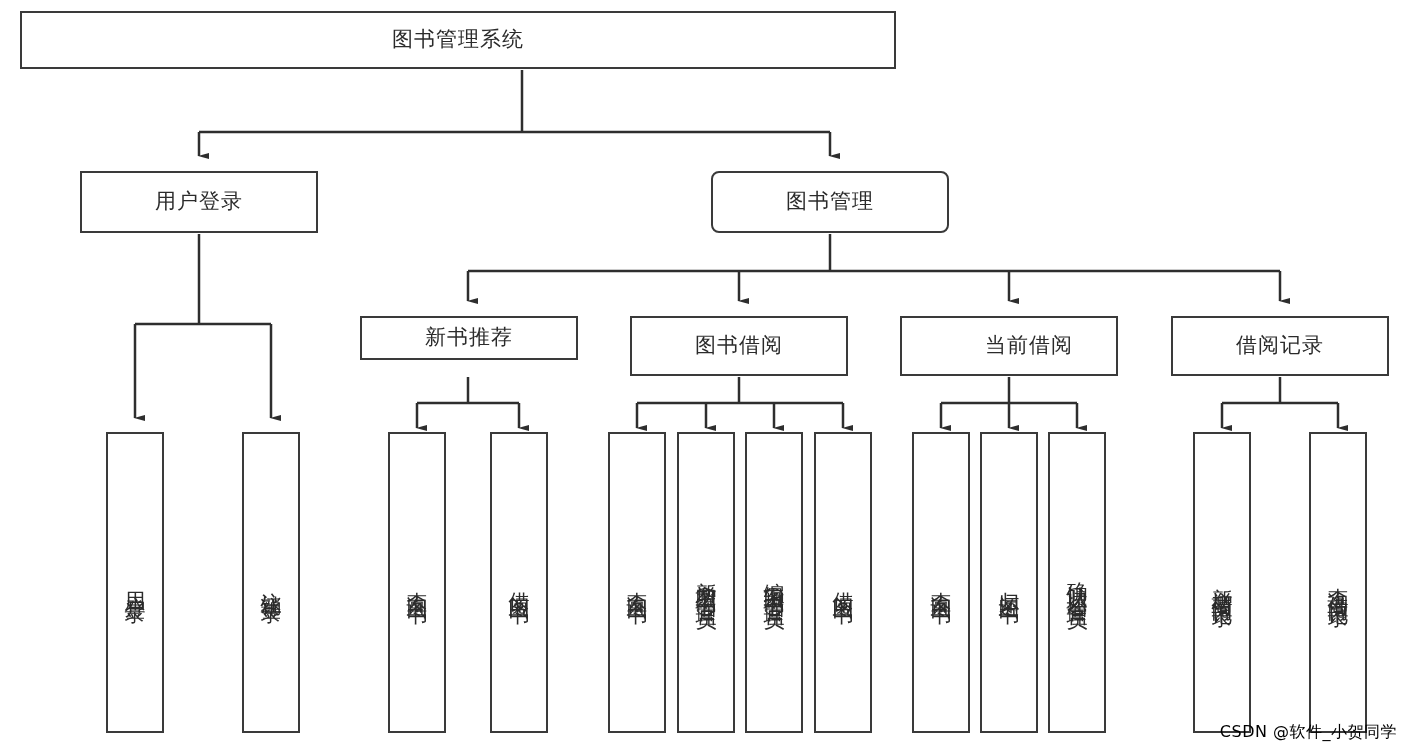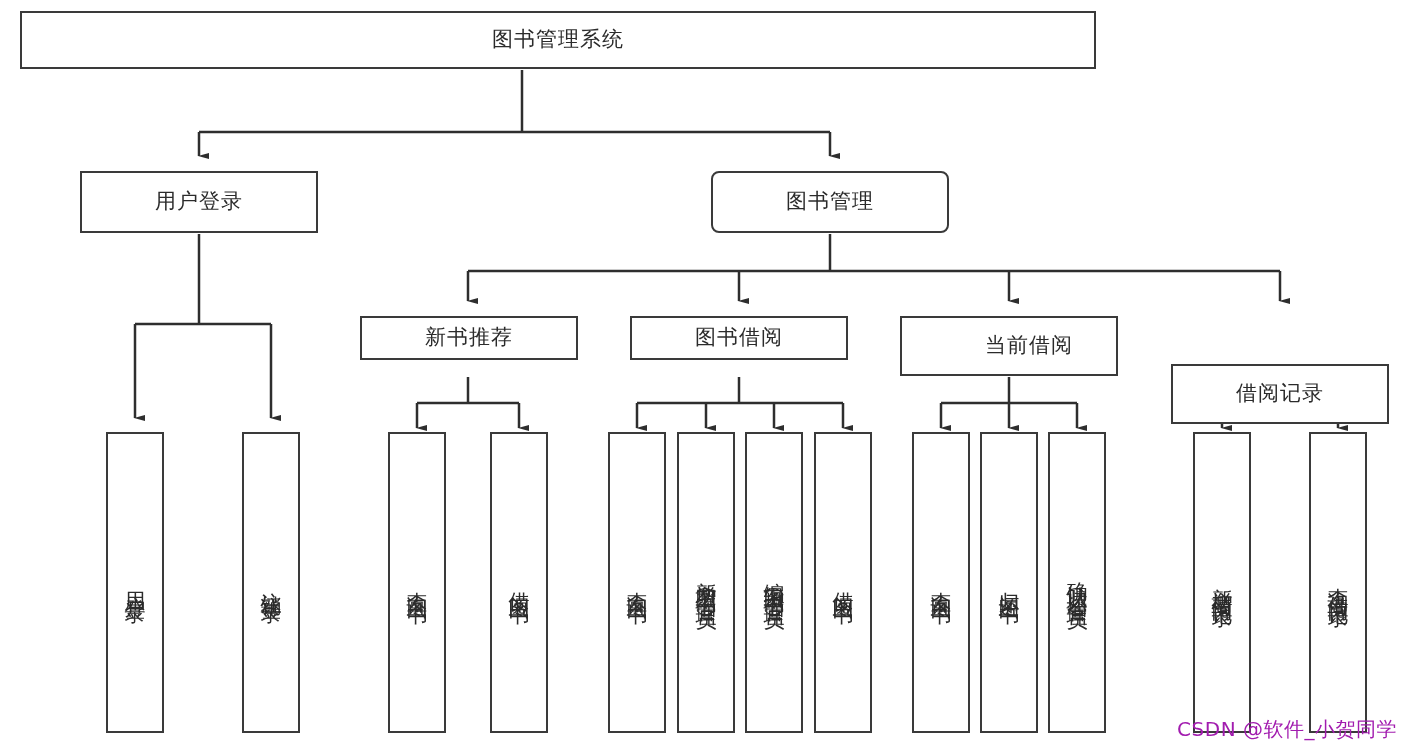--- a/index.html
+++ b/index.html
@@ -53,22 +53,22 @@
     text-align: center;
     color: #2b2b2b;
   }
   .title-box {
     font-size: 22px;
   }
   .watermark {
     position: absolute;
     right: 8px;
     bottom: 4px;
-    font-size: 20px;
-    color: #a21caf;
+    font-size: 16px;
+    color: #000000;
     letter-spacing: 0.5px;
     white-space: nowrap;
     pointer-events: none;
   }
 </style>
 </head>
 <body>
 
 <div id="diagram-root">
 
@@ -115,41 +115,41 @@
       <path d="M 1009 403 L 1009 428" marker-end="url(#arrowhead)"></path>
       <path d="M 1077 403 L 1077 428" marker-end="url(#arrowhead)"></path>
 
       <path d="M 1280 377 L 1280 403"></path>
       <path d="M 1222 403 L 1338 403"></path>
       <path d="M 1222 403 L 1222 428" marker-end="url(#arrowhead)"></path>
       <path d="M 1338 403 L 1338 428" marker-end="url(#arrowhead)"></path>
     </g>
   </svg>
 
-  <div class="node-box horiz title-box" style="left:20px; top:11px; width:1076px; height:58px;font-family:Liberation Serif, serif;">
+  <div class="node-box horiz title-box" style="left:20px; top:11px; width:876px; height:58px;font-family:Liberation Serif, serif;">
     <span>图书管理系统</span>
   </div>
 
   <div class="node-box horiz" style="left:80px; top:171px; width:238px; height:62px;">
     <span>用户登录</span>
   </div>
   <div class="node-box horiz" style="left:711px; top:171px; width:238px; height:62px;border-radius:8px;">
     <span>图书管理</span>
   </div>
 
   <div class="node-box horiz" style="left:360px; top:316px; width:218px; height:44px;">
     <span>新书推荐</span>
   </div>
-  <div class="node-box horiz" style="left:630px; top:316px; width:218px; height:44px;">
+  <div class="node-box horiz" style="left:630px; top:316px; width:218px; height:60px;">
     <span>图书借阅</span>
   </div>
   <div class="node-box horiz" style="left:900px; top:316px; width:218px; height:60px;padding-left:40px;">
     <span>当前借阅</span>
   </div>
-  <div class="node-box horiz" style="left:1171px; top:316px; width:218px; height:60px;margin-top:48px;">
+  <div class="node-box horiz" style="left:1171px; top:316px; width:218px; height:60px;">
     <span>借阅记录</span>
   </div>
 
   <div class="node-box vert" style="left:106px; top:432px; width:58px; height:301px;">
     <span class="vert-text">用户登录</span>
   </div>
   <div class="node-box vert" style="left:242px; top:432px; width:58px; height:301px;">
     <span class="vert-text">注销登录</span>
   </div>
 

